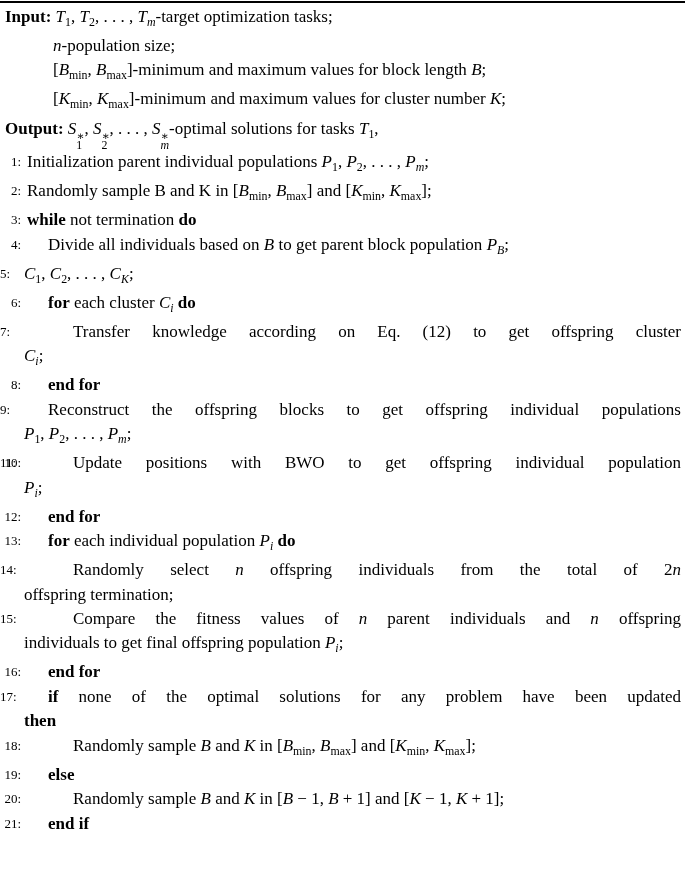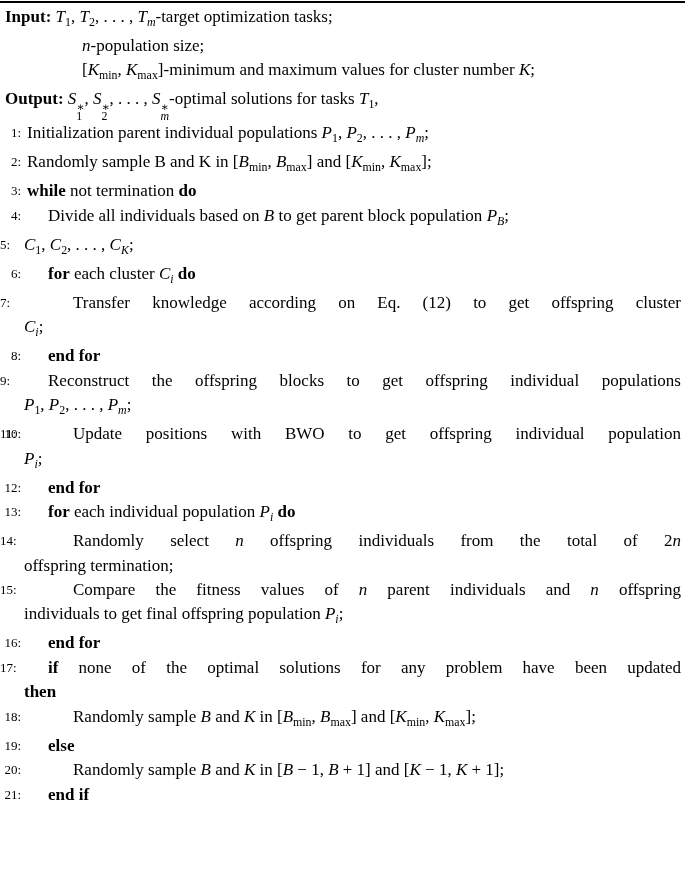--- a/index.html
+++ b/index.html
@@ -46,21 +46,21 @@
     position: absolute;
     left: 0;
     top: 0;
     width: 21px;
     text-align: right;
     font-size: 13px;
     line-height: 24.45px;
     font-style: normal;
   }
   .ind-h  { padding-left: 5px;  }
-  .ind-hc { padding-left: 82px; }
+  .ind-hc { padding-left: 53px; }
   .ind-0  { padding-left: 27px; }
   .ind-1  { padding-left: 48px; }
   .ind-2  { padding-left: 73px; }
   .ind-c  { padding-left: 24px; }
   .b { font-weight: bold; }
   .i { font-style: italic; }
   .it { font-style: italic; }
   .sub {
     font-size: 70%;
     vertical-align: -0.3em;
@@ -77,20 +77,21 @@
   .ssup, .ssub { display: block; }
 </style>
 </head>
 <body>
 
 <div id="figure">
   <div id="top-rule" class="rule"></div>
   <div id="algo-body">
       <div class="row ind-h"><span><span class="b">Input: </span><span class="i">T</span><span class="sub">1</span><span>, </span><span class="i">T</span><span class="sub">2</span><span>, . . . , </span><span class="i">T</span><span class="sub it">m</span><span>-target optimization tasks;</span></span></div>
       <div class="row ind-hc"><span><span class="i">n</span><span>-population size;</span></span></div>
+      <div class="row ind-hc"><span><span>[</span><span class="i">B</span><span class="sub">min</span><span>, </span><span class="i">B</span><span class="sub">max</span><span>]-minimum and maximum values for block length </span><span class="i">B</span><span>;</span></span></div>
       <div class="row ind-hc"><span><span>[</span><span class="i">K</span><span class="sub">min</span><span>, </span><span class="i">K</span><span class="sub">max</span><span>]-minimum and maximum values for cluster number </span><span class="i">K</span><span>;</span></span></div>
       <div class="row ind-h"><span><span class="b">Output: </span><span class="i">S</span><span class="ss">
             <span class="ssup">∗</span>
             <span class="ssub">1</span>
           </span><span>, </span><span class="i">S</span><span class="ss">
             <span class="ssup">∗</span>
             <span class="ssub">2</span>
           </span><span>, . . . , </span><span class="i">S</span><span class="ss">
             <span class="ssup">∗</span>
             <span class="ssub it">m</span>

